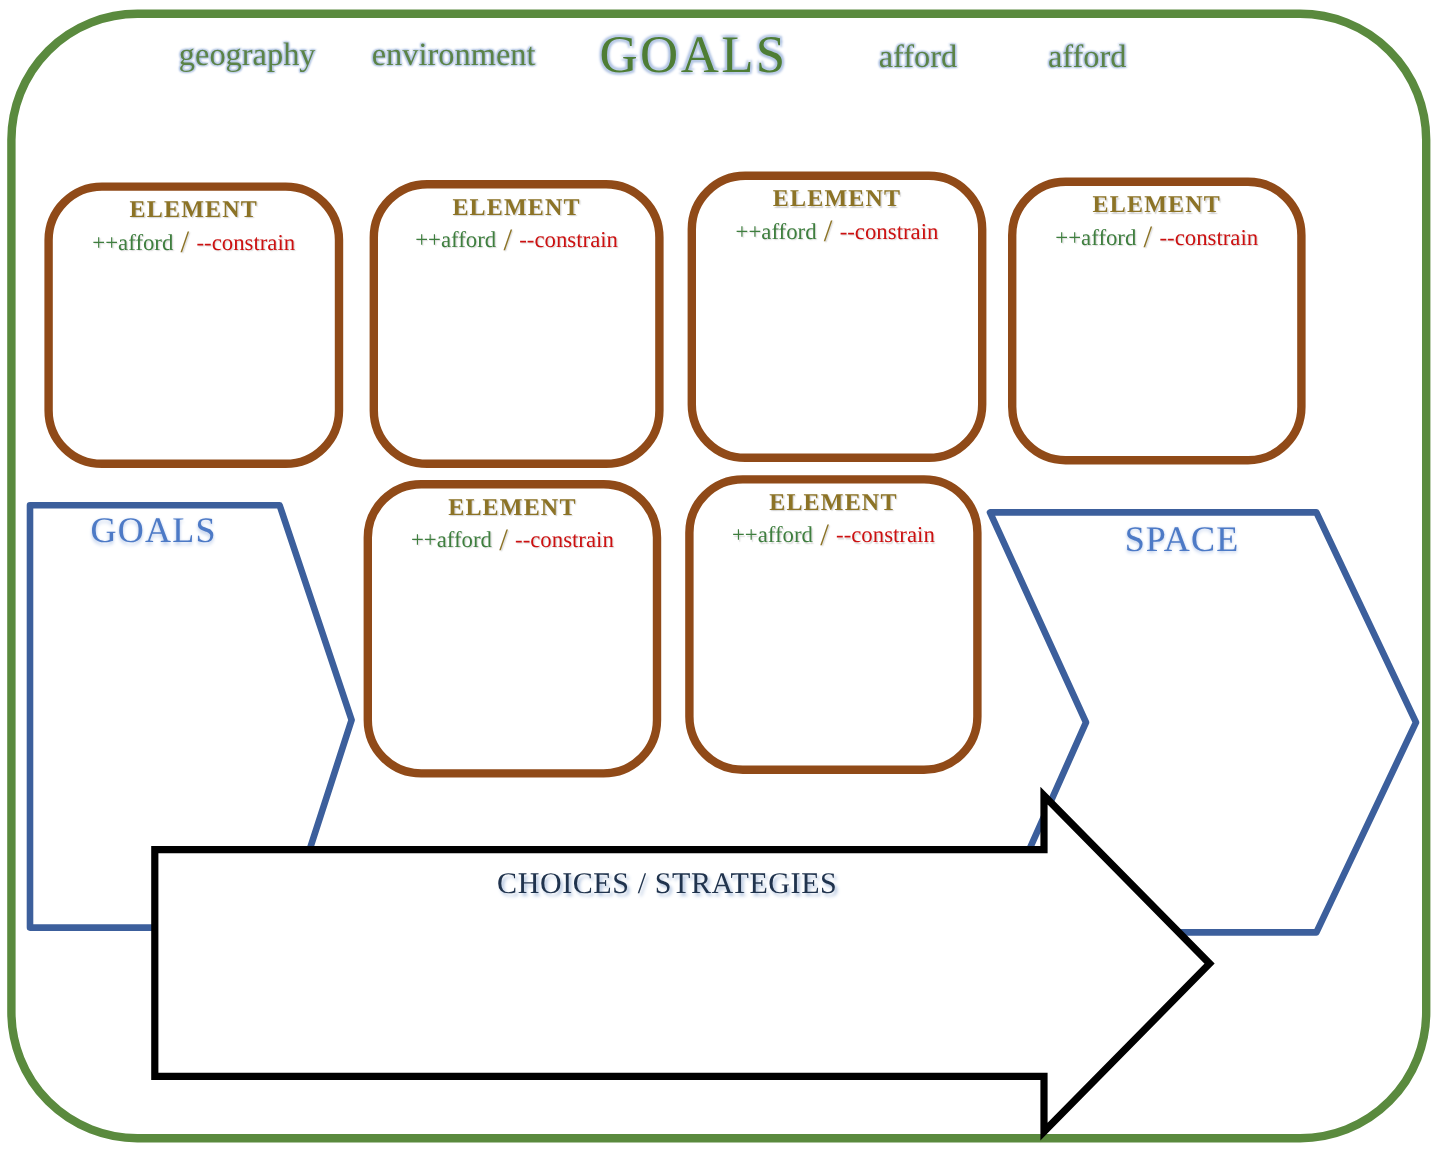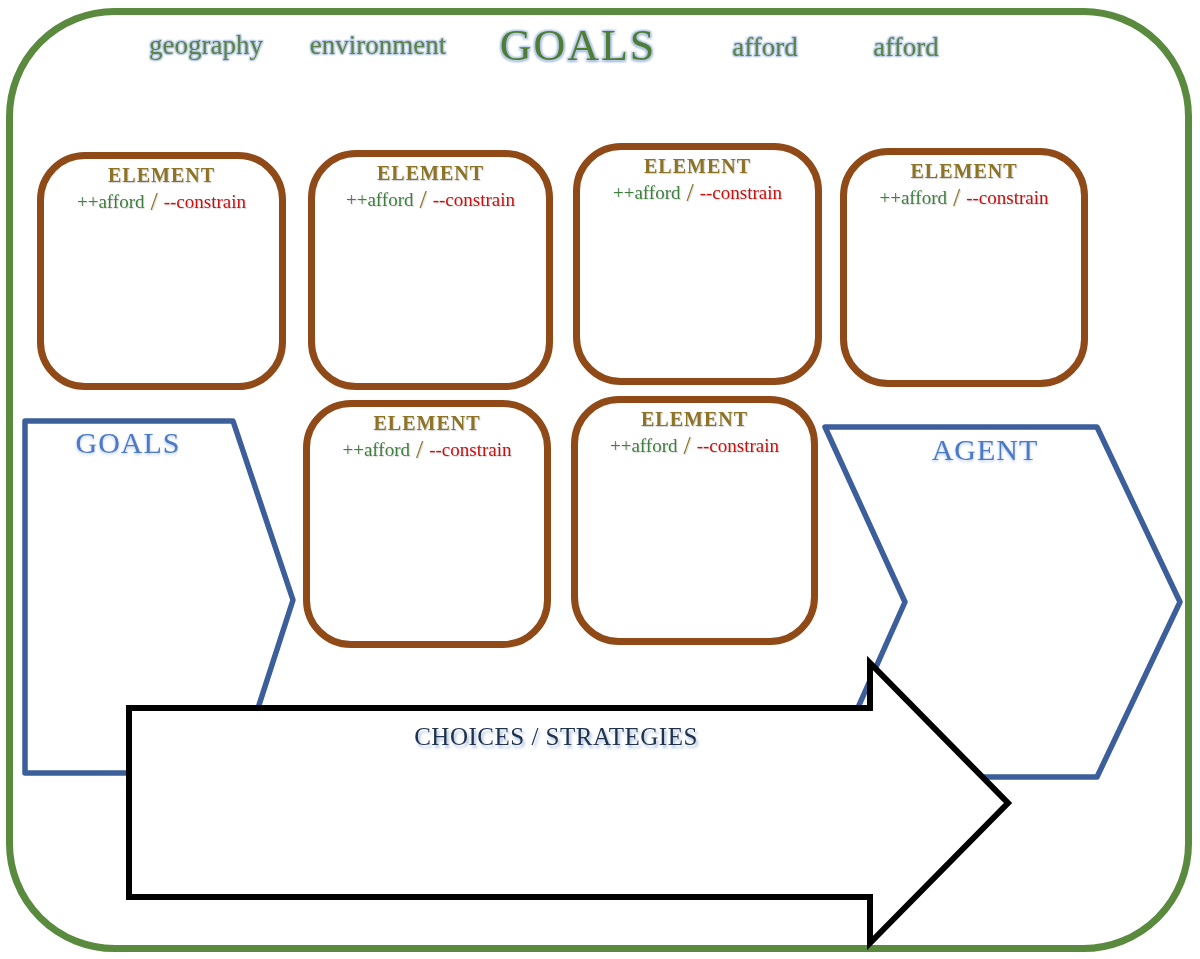--- a/index.html
+++ b/index.html
@@ -118,16 +118,16 @@
   </div>
 
   <div class="element-box" style="left:571px;top:396px;width:247px;height:249px">
     <div class="element-title">ELEMENT</div>
     <div class="element-subtitle">
       <span class="afford">++afford</span><span class="sep">/</span><span class="constrain">--constrain</span>
     </div>
   </div>
 
   <div class="blue-label" style="left:128px;top:426px">GOALS</div>
-  <div class="blue-label" style="left:985px;top:433px">AGENT</div>
+  <div class="blue-label" style="left:985px;top:433px">SPACE</div>
   <div class="arrow-label" style="left:556px;top:723px">CHOICES / STRATEGIES</div>
 
 </div>
 
 </body></html>

